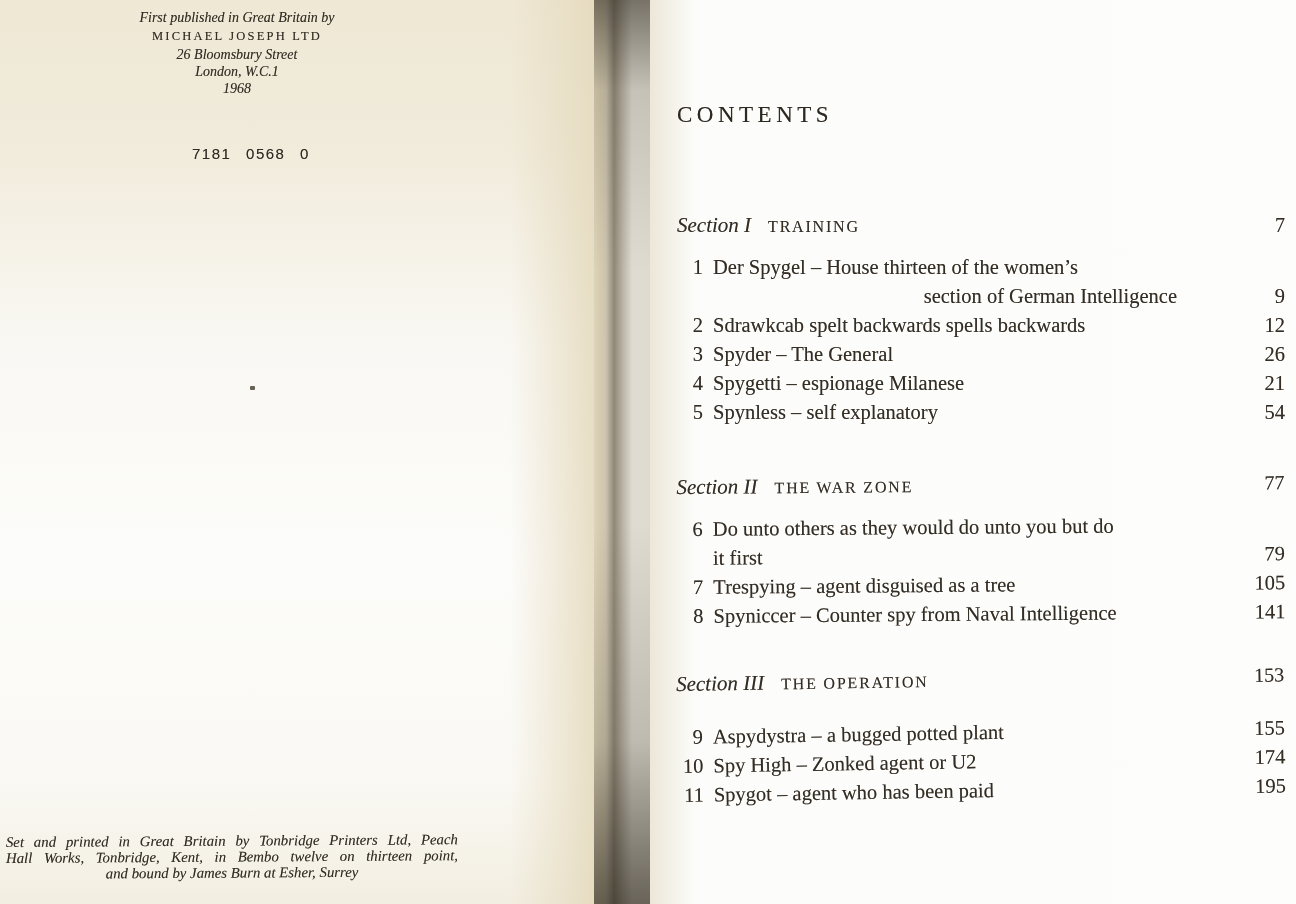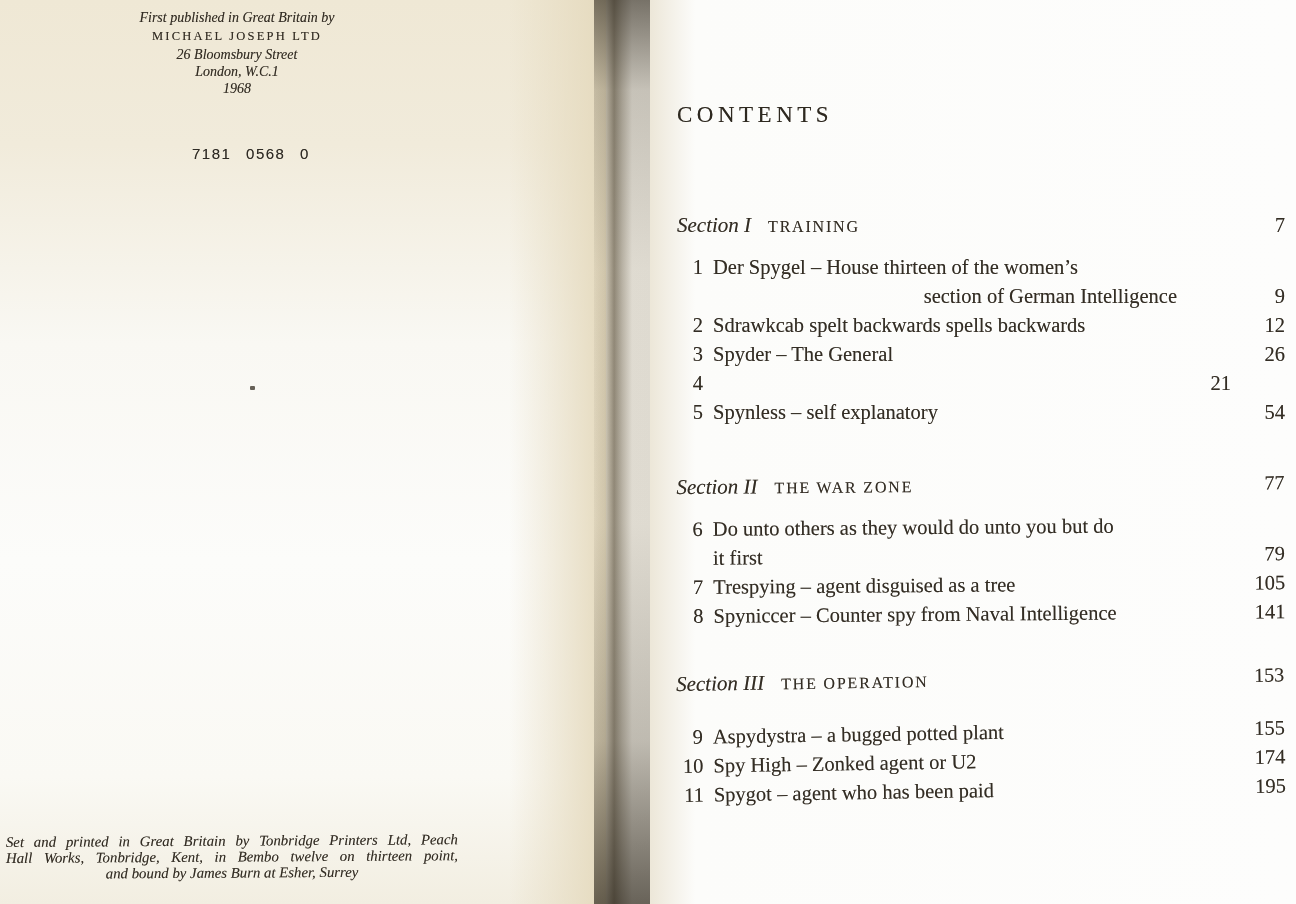--- a/index.html
+++ b/index.html
@@ -129,20 +129,21 @@
             <span class="ttl tx">Sdrawkcab spelt backwards spells backwards</span>
             <span class="pg tx">12</span>
           </div>
           <div class="row">
             <span class="num tx">3</span>
             <span class="ttl tx">Spyder – The General</span>
             <span class="pg tx">26</span>
           </div>
           <div class="row">
             <span class="num tx">4</span>
+            <span class="ttl tx">Spygetti – espionage Milanese</span>
             <span class="pg tx">21</span>
           </div>
           <div class="row">
             <span class="num tx">5</span>
             <span class="ttl tx">Spynless – self explanatory</span>
             <span class="pg tx">54</span>
           </div>
         </div>
       </section>
 

